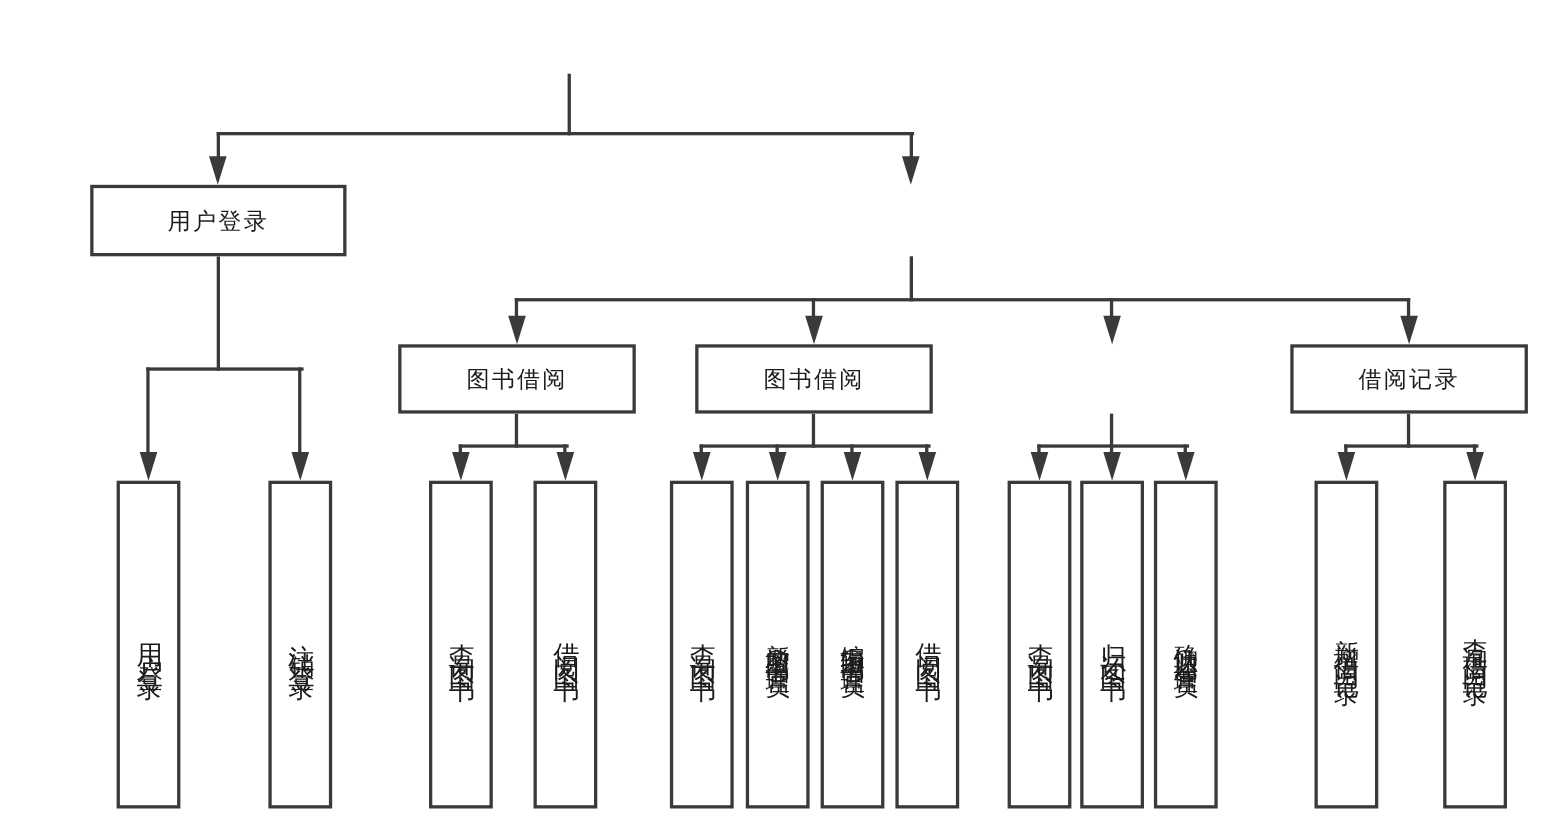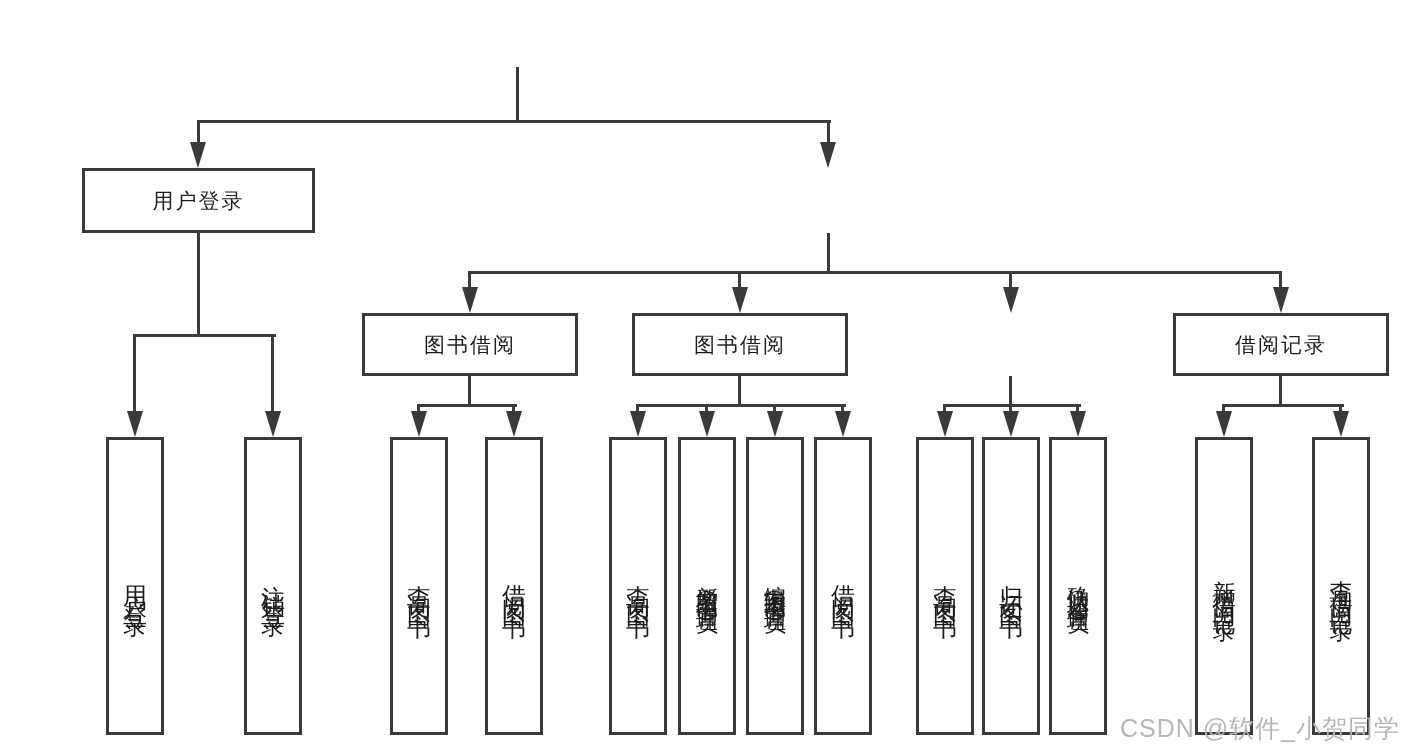--- a/index.html
+++ b/index.html
@@ -162,15 +162,14 @@
   <div class="line" style="left:1076px; top:404px; width:3px; height:9px;"></div>
   <div class="arrow" style="left:1070px; top:411px;"></div>
 
   <div class="line" style="left:1279px; top:376px; width:3px; height:31px;"></div>
   <div class="line" style="left:1222px; top:404px; width:122px; height:3px;"></div>
   <div class="line" style="left:1222px; top:404px; width:3px; height:9px;"></div>
   <div class="arrow" style="left:1216px; top:411px;"></div>
   <div class="line" style="left:1339px; top:404px; width:3px; height:9px;"></div>
   <div class="arrow" style="left:1333px; top:411px;"></div>
 
-  <div class="watermark">CSDN @软件_小贺同学</div>
 
 </div>
 
 </body></html>

